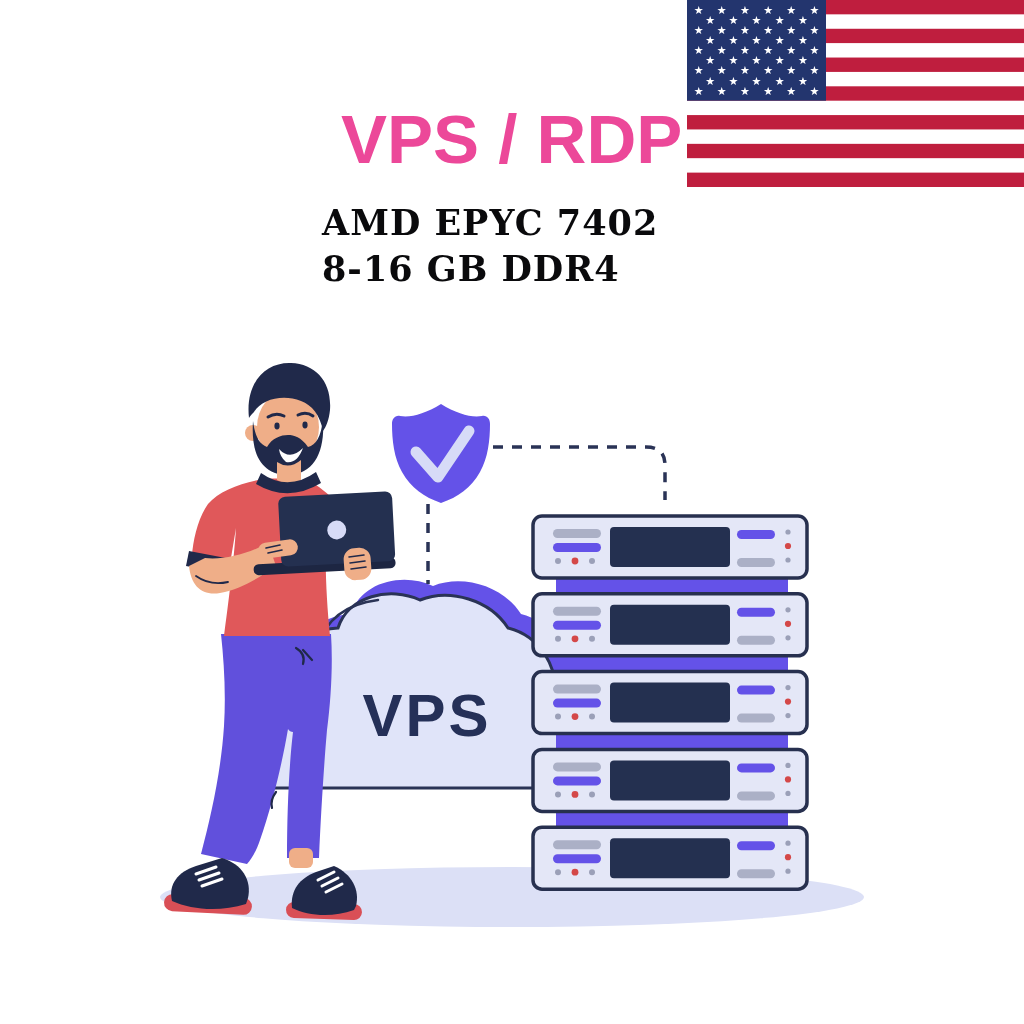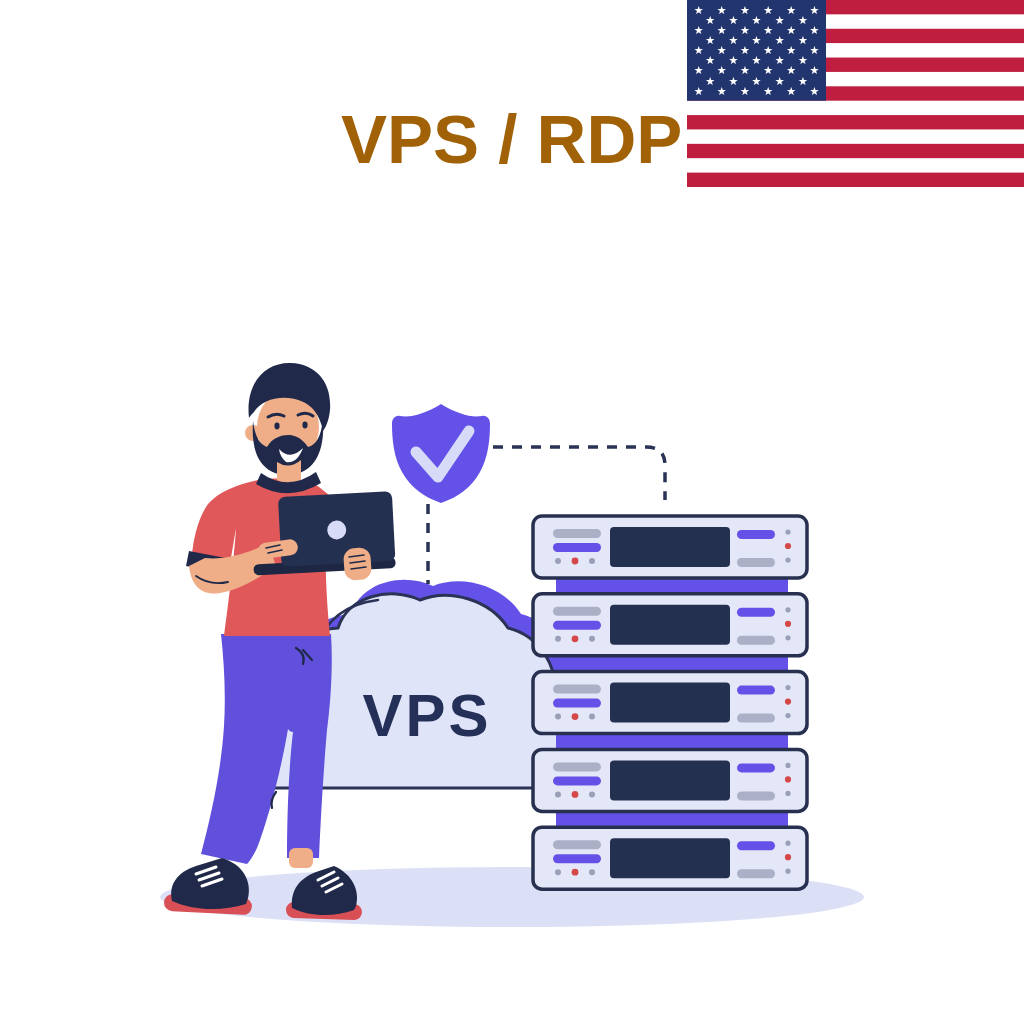--- a/index.html
+++ b/index.html
@@ -1,33 +1,35 @@
 <!DOCTYPE html>
 <html style="--purple: #6452E8; --navy: #27304F; --ink: #20294A; --outline: #2A3356; --panel: #E4E7F7; --cloud: #E0E4F9; --check: #D7DBF7; --gray-pill: #ABB0C6; --gray-dot: #9BA0B8; --red-dot: #D44848; --screen: #243050; --shirt: #E0585A; --skin: #EFAE88; --sole: #D94F56; --pants: #6150DC; --shadow: #DCE0F6; --label-navy: #253058; --white: #FFFFFF;"><head>
 <meta charset="utf-8">
 <style>
   html,body{margin:0;padding:0;background:#ffffff;}
   #canvas{position:relative;width:1024px;height:1024px;background:#ffffff;overflow:hidden;
           font-family:"Liberation Sans",sans-serif;}
   #page-title{position:absolute;left:341px;top:100px;font-size:69px;font-weight:bold;
-          color:#a16207;letter-spacing:0px;z-index:3;white-space:nowrap;}
+          color:#ec4899;letter-spacing:0px;z-index:3;white-space:nowrap;}
   #specs{position:absolute;left:322px;top:200px;z-index:3;
           font-family:"DejaVu Serif",serif;font-weight:bold;font-size:35px;
           line-height:46px;color:#0a0a0c;letter-spacing:1px;white-space:nowrap;}
   #flag-wrap{position:absolute;left:687px;top:0;width:337px;height:187px;z-index:2;}
   #illustration{position:absolute;left:0;top:0;z-index:1;}
 </style>
 </head>
 <body>
 
 <div id="canvas">
 
   <div id="page-title">VPS / RDP</div>
 
   <div id="specs">
+    <div>AMD EPYC 7402</div>
+    <div>8-16 GB DDR4</div>
   </div>
 
   <div id="flag-wrap">
     <svg id="flag-svg" width="337" height="187" viewBox="0 0 337 187">
         <rect x="0" y="0" width="337" height="14.884615384615385" fill="#BF1E3E"></rect>
         <rect x="0" y="14.384615384615385" width="337" height="14.884615384615385" fill="#FFFFFF"></rect>
         <rect x="0" y="28.76923076923077" width="337" height="14.884615384615385" fill="#BF1E3E"></rect>
         <rect x="0" y="43.15384615384615" width="337" height="14.884615384615385" fill="#FFFFFF"></rect>
         <rect x="0" y="57.53846153846154" width="337" height="14.884615384615385" fill="#BF1E3E"></rect>
         <rect x="0" y="71.92307692307692" width="337" height="14.884615384615385" fill="#FFFFFF"></rect>

